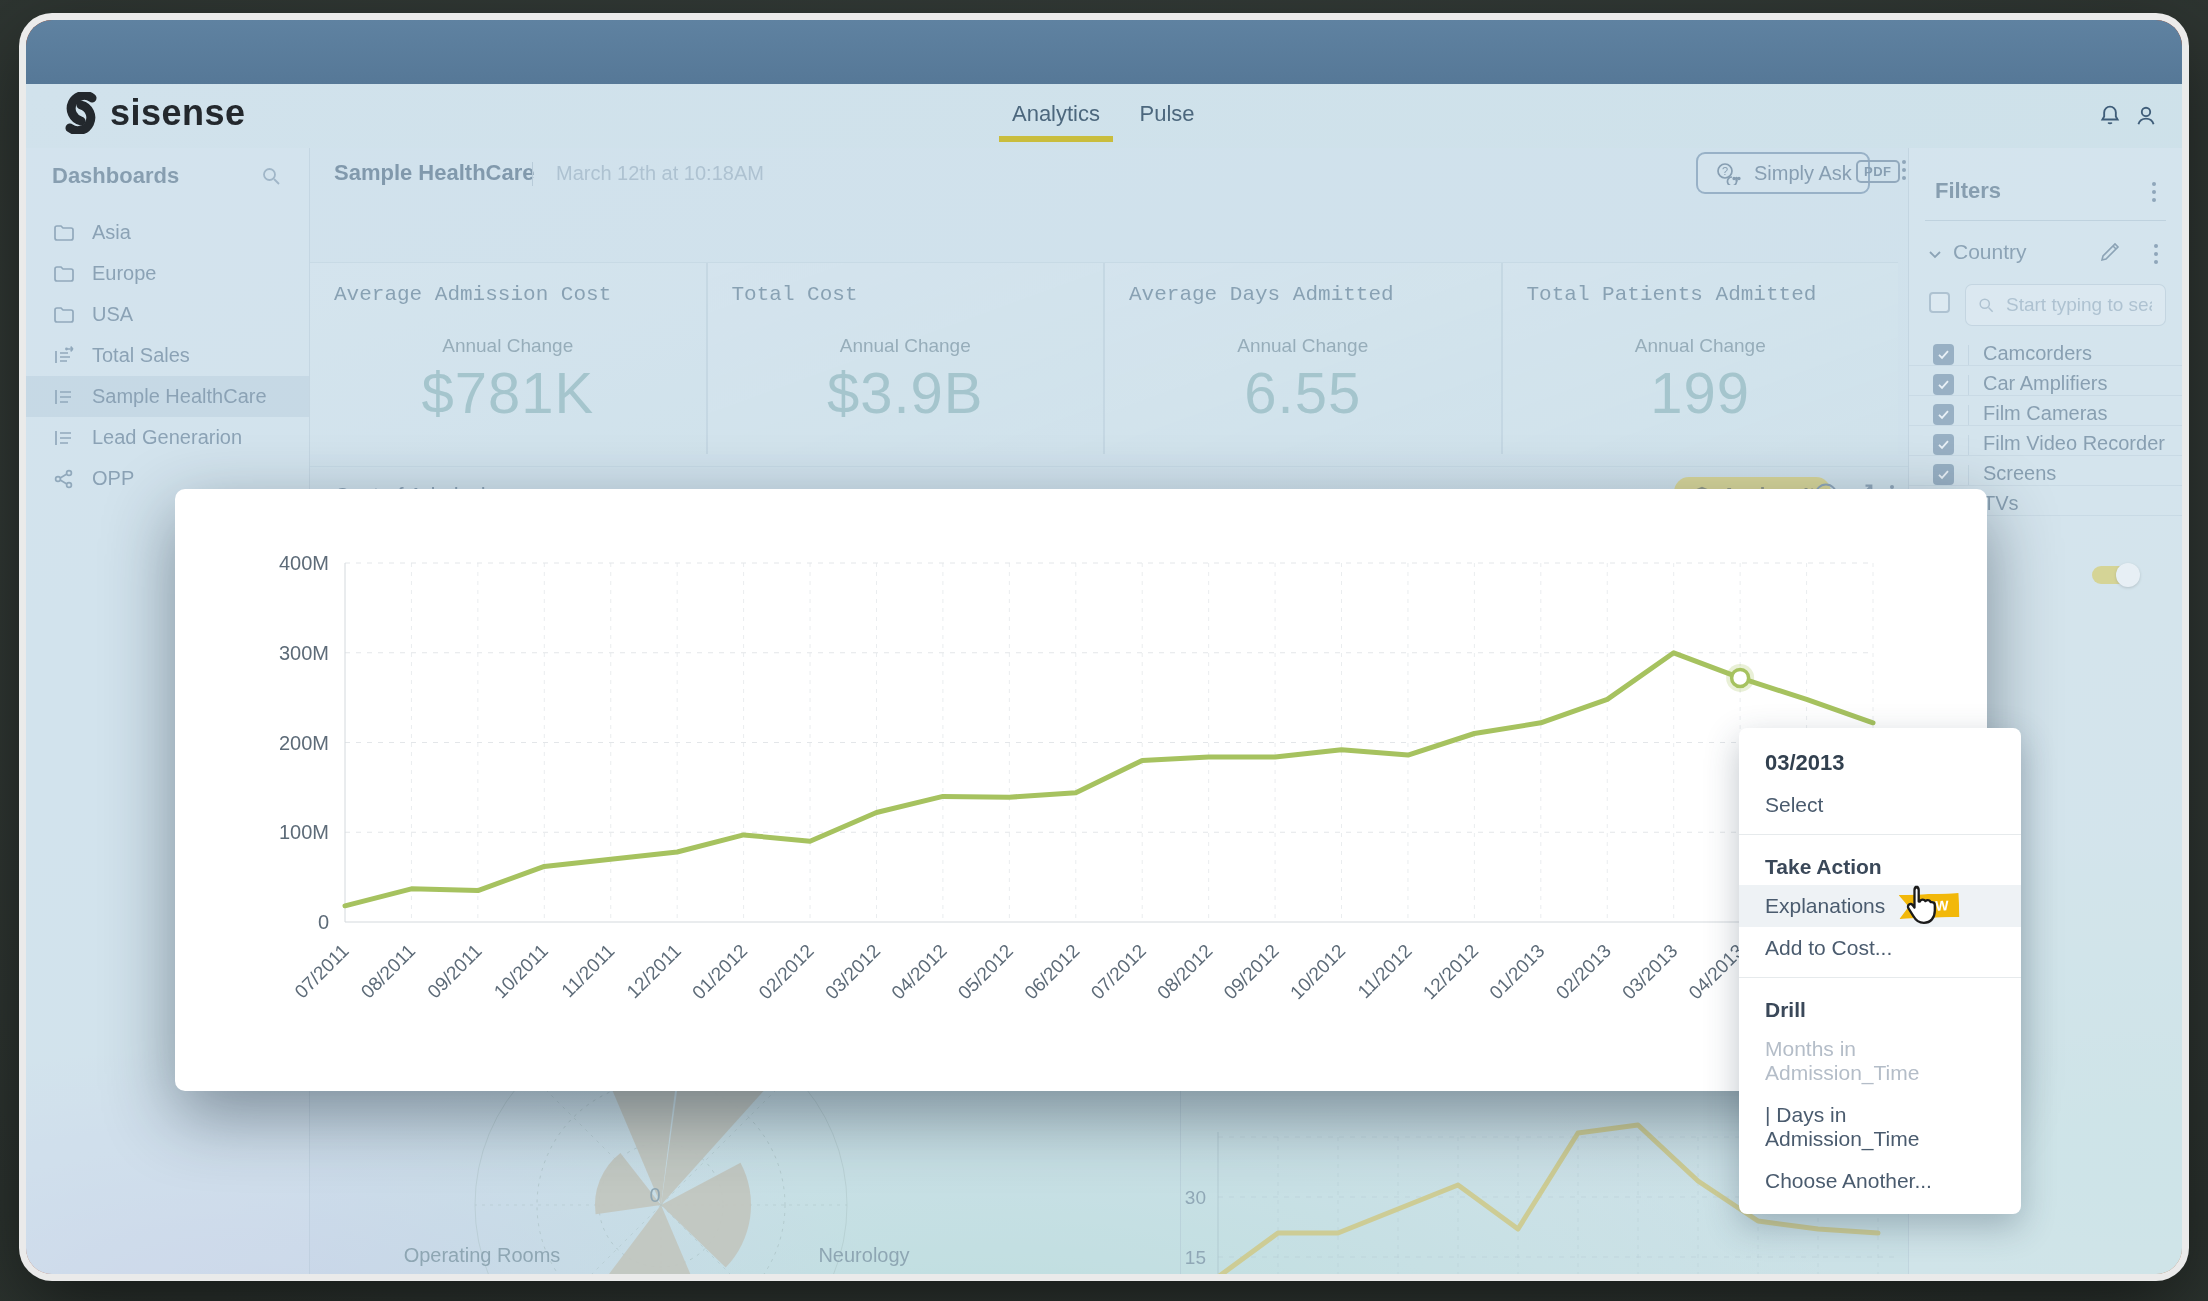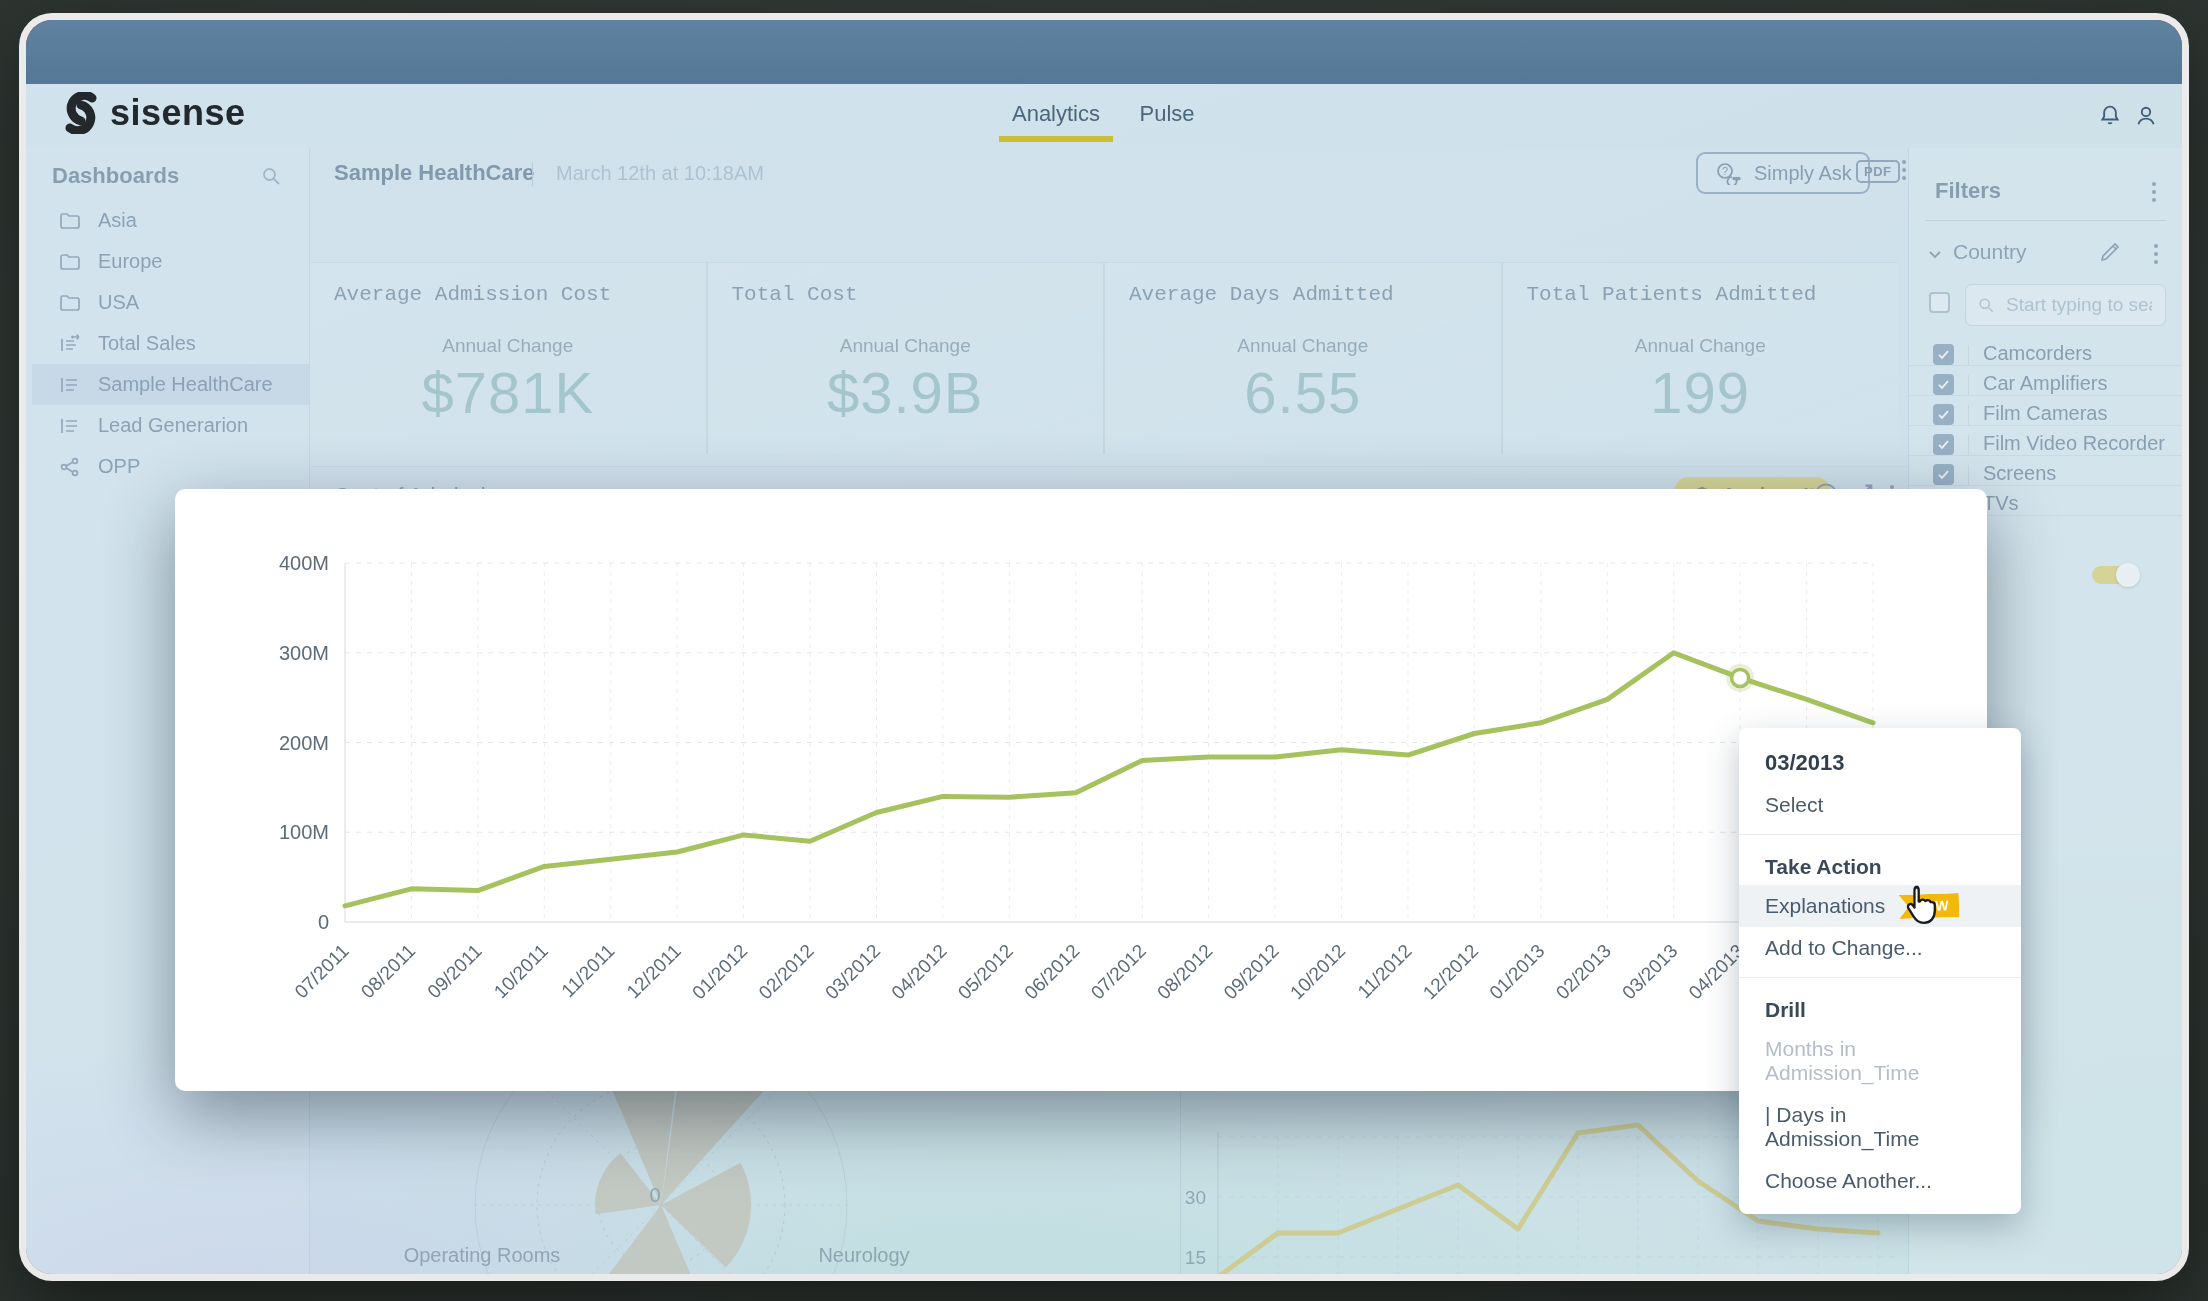--- a/index.html
+++ b/index.html
@@ -156,21 +156,21 @@
     <div class="sidebar">
       <div class="sb-head">
         <span class="sb-title">Dashboards</span>
         <span>
           <svg viewBox="0 0 24 24" width="24" height="24" fill="none" stroke="#6f8ba2" stroke-width="1.8">
             <circle cx="10.5" cy="10.5" r="5.5"></circle>
               <path d="M15 15l5 5"></path>
           </svg>
         </span>
       </div>
-      <div style="position:absolute;left:0;top:52px;right:0;margin-left:6px;">
+      <div style="position:absolute;left:0;top:64px;right:0;">
           <div class="side-item">
             <span class="s-ic">
               <svg viewBox="0 0 24 24" width="24" height="24" fill="none" stroke="currentColor" stroke-width="1.7">
                 <path d="M3 7a2 2 0 0 1 2-2h4l2 2h8a2 2 0 0 1 2 2v8a2 2 0 0 1-2 2H5a2 2 0 0 1-2-2z"></path>
               </svg>
             </span>
             <span class="s-lb">Asia</span>
           </div>
           <div class="side-item">
             <span class="s-ic">
@@ -533,21 +533,21 @@
       </svg>
   </div>
 
   <div class="menu">
     <div>
         <div class="m-title">03/2013</div>
         <div class="m-item"><span>Select</span></div>
         <div class="m-div"></div>
         <div class="m-sec">Take Action</div>
         <div class="m-item hl"><span>Explanations</span><span class="badge">NEW</span></div>
-        <div class="m-item"><span>Add to Change...</span></div>
+        <div class="m-item"><span>Add to Cost...</span></div>
         <div class="m-div"></div>
         <div class="m-sec">Drill</div>
         <div class="m-item disabled"><span>Months in Admission_Time</span></div>
         <div class="m-item"><span>| Days in Admission_Time</span></div>
         <div class="m-item"><span>Choose Another...</span></div>
       </div>
   </div>
 
   <div class="cursor">
     <svg viewBox="0 0 24 24" width="46" height="46">

